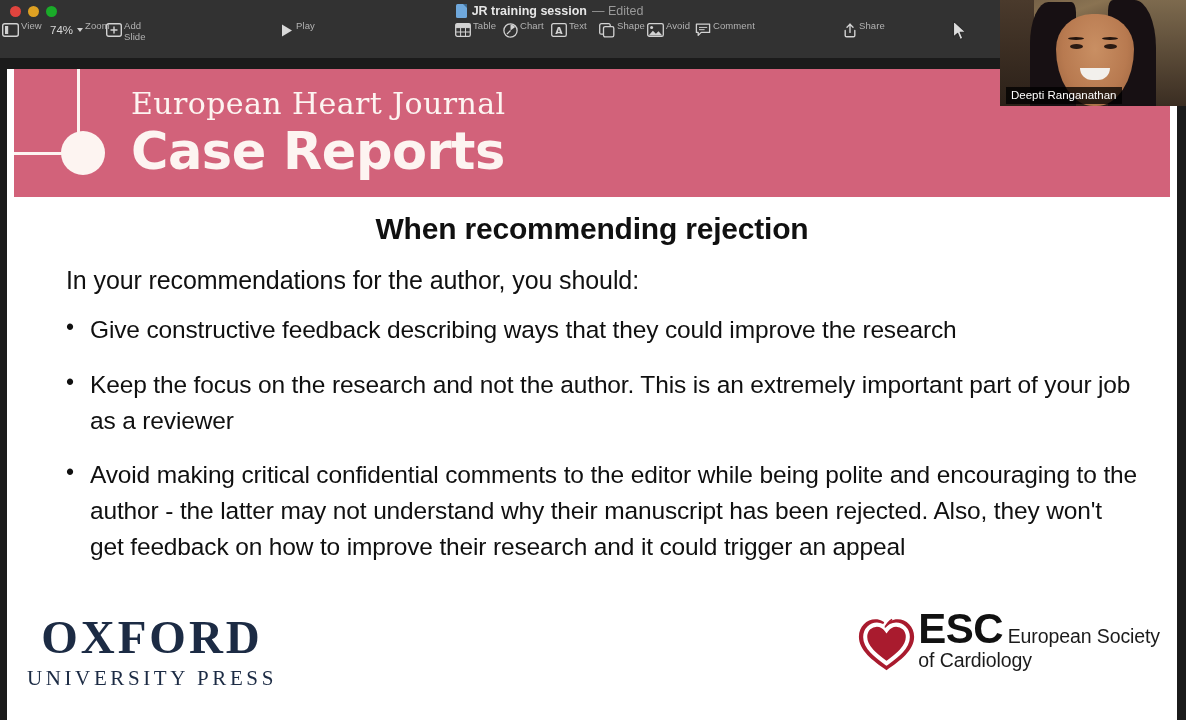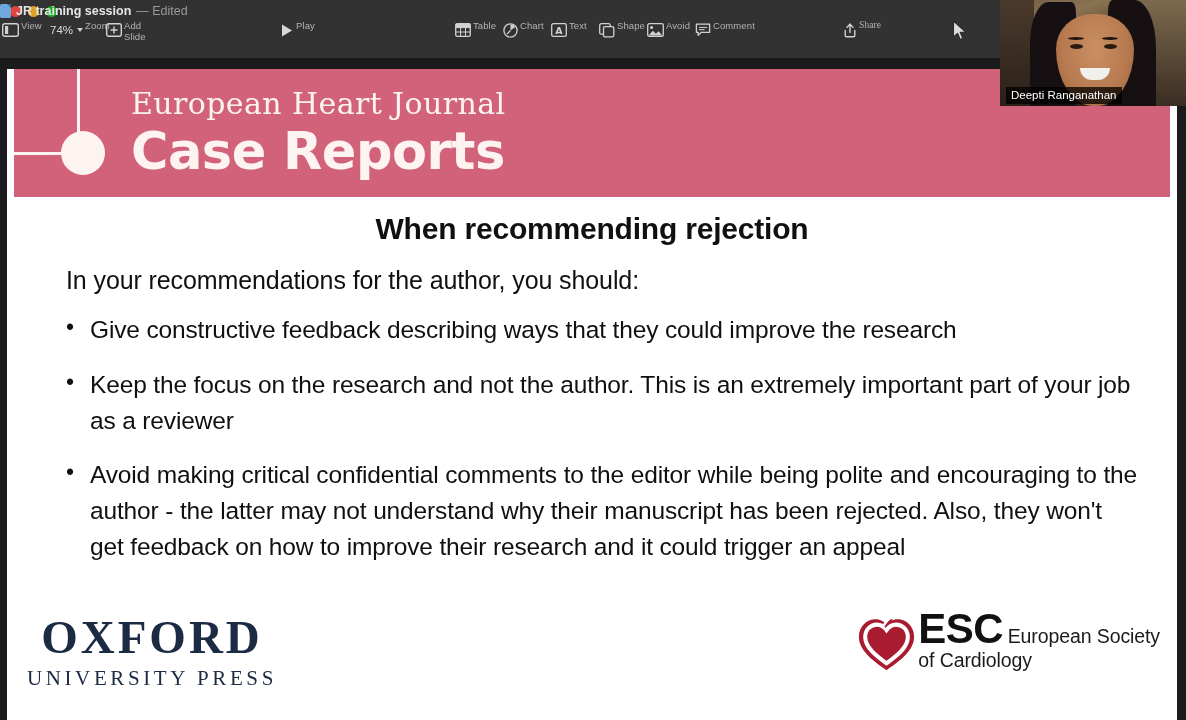--- a/index.html
+++ b/index.html
@@ -15,21 +15,21 @@
   }
   .traffic { position:absolute; left:10px; top:6px; display:flex; gap:7px; }
   .dot { width:11px; height:11px; border-radius:50%; }
   .dot.red { background:#e0443e; }
   .dot.yellow { background:#dea123; }
   .dot.green { background:#1aab29; }
 
   .doc-title {
     position:absolute; left:0; top:4px; width:1090px;
     text-align:center; font-size:12.5px; color:#e6e6e6; font-weight:700;
-    display:flex; justify-content:flex-start; align-items:center; gap:5px;
+    display:flex; justify-content:center; align-items:center; gap:5px;padding-left:9px;
   }
   .doc-icon {
     width:11px; height:14px; background:#6fa8dc; border-radius:1.5px;
     position:relative; display:inline-block;
   }
   .doc-icon::after {
     content:""; position:absolute; right:0; top:0;
     border-left:4px solid transparent; border-top:4px solid #3d6a92;
   }
   .doc-edited { color:#9a9a9a; font-weight:400; }
@@ -41,21 +41,21 @@
   }
   .tb-glyph {
     height:20px; display:flex; align-items:center; justify-content:center;
     color:#d2d2d2;
   }
   .tb-label { font-size:9.5px; color:#b3b3b3; letter-spacing:.1px; }
 
   .grp-left  { left:2px; }
   .grp-play  { left:280px; }
   .grp-mid   { left:455px; }
-  .grp-share { left:843px;font-family:Liberation Serif, serif; }
+  .grp-share { left:843px; }
 
   .zoom-item { width:56px; }
   .zoom-val {
     height:20px; display:flex; align-items:center; gap:4px;
     color:#d8d8d8; font-size:11.5px;
   }
   .chev { width:0;height:0;border-left:3.5px solid transparent;border-right:3.5px solid transparent;border-top:4px solid #cfcfcf; }
 
   svg.ic { display:block; }
 

